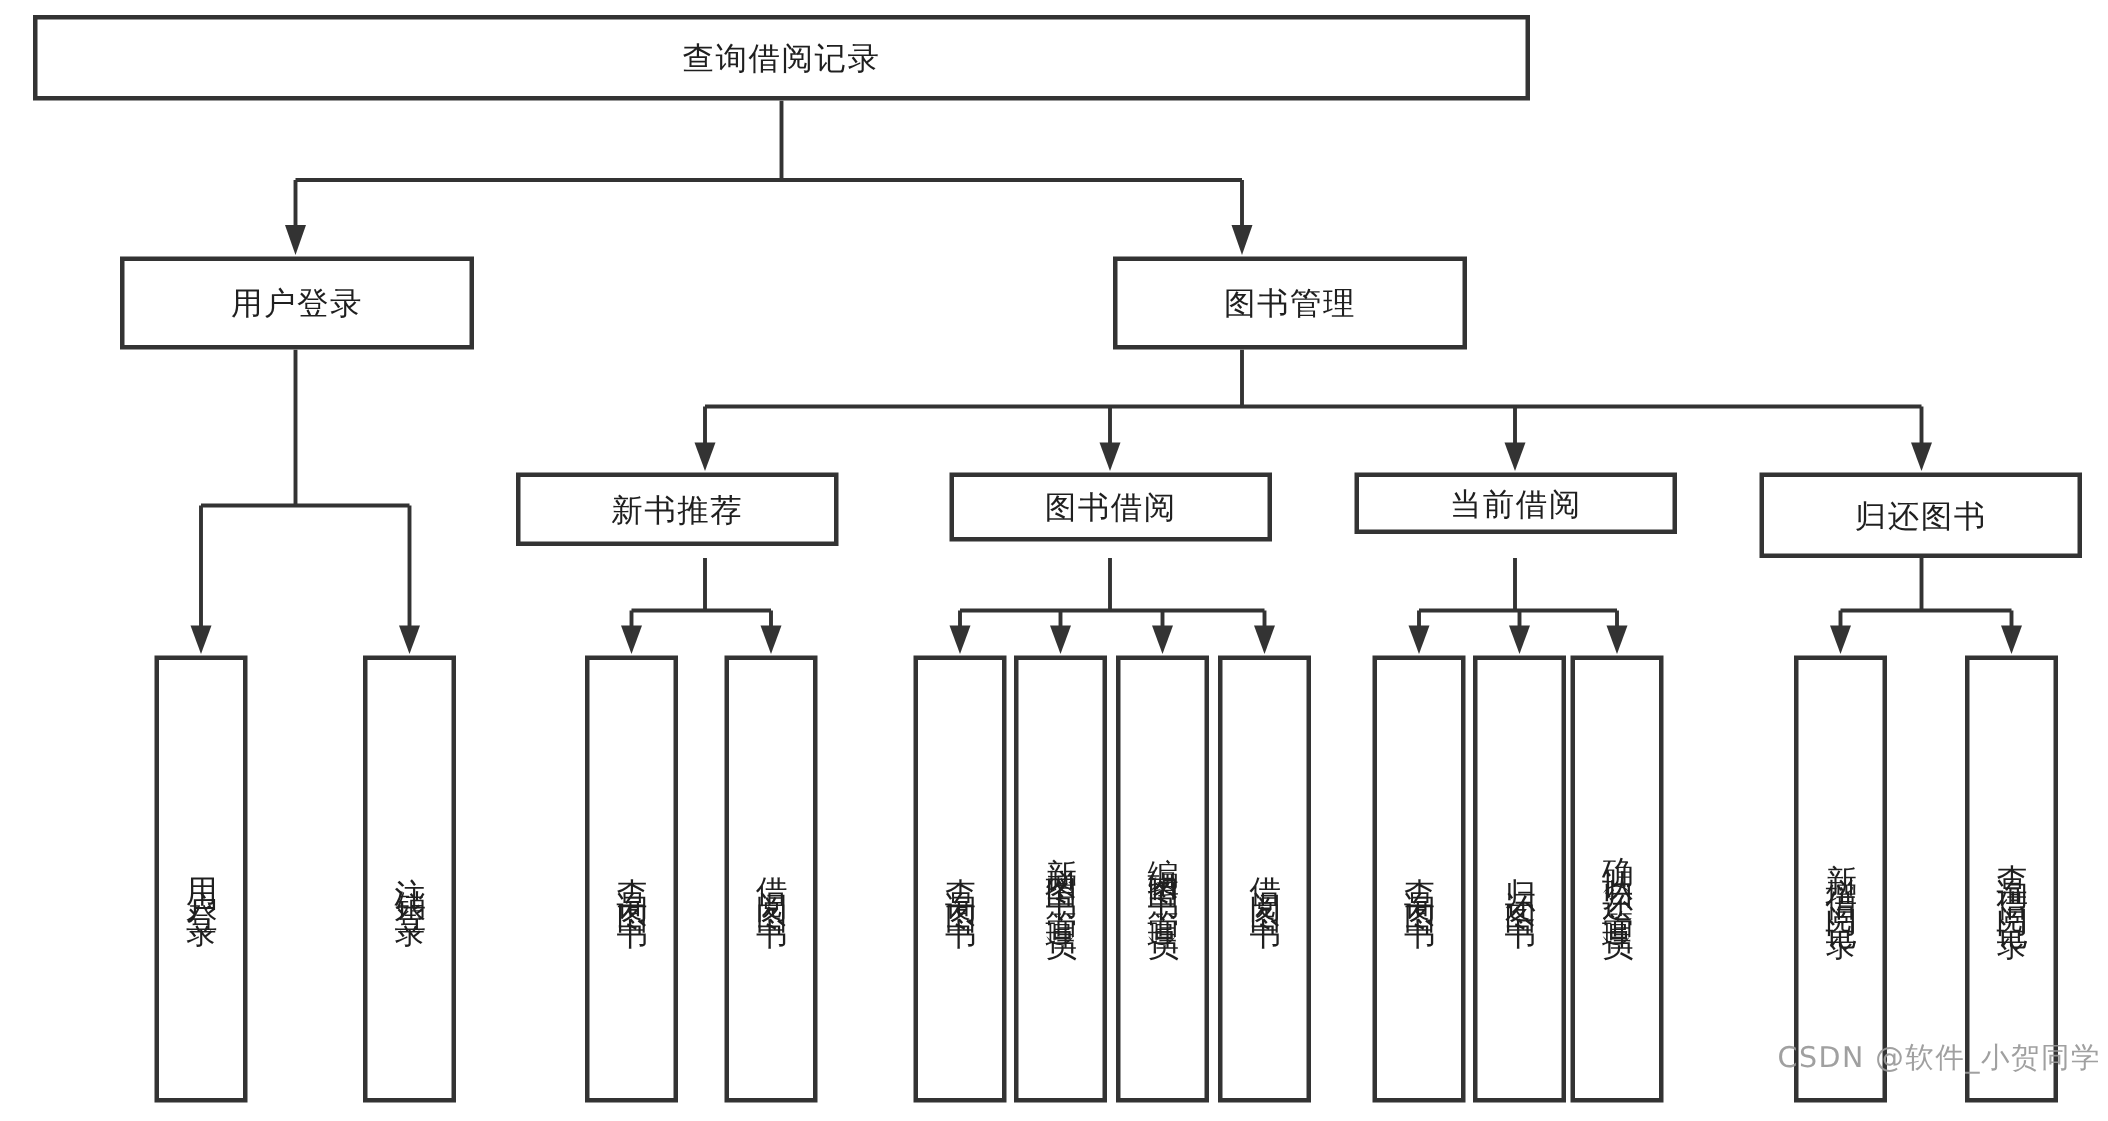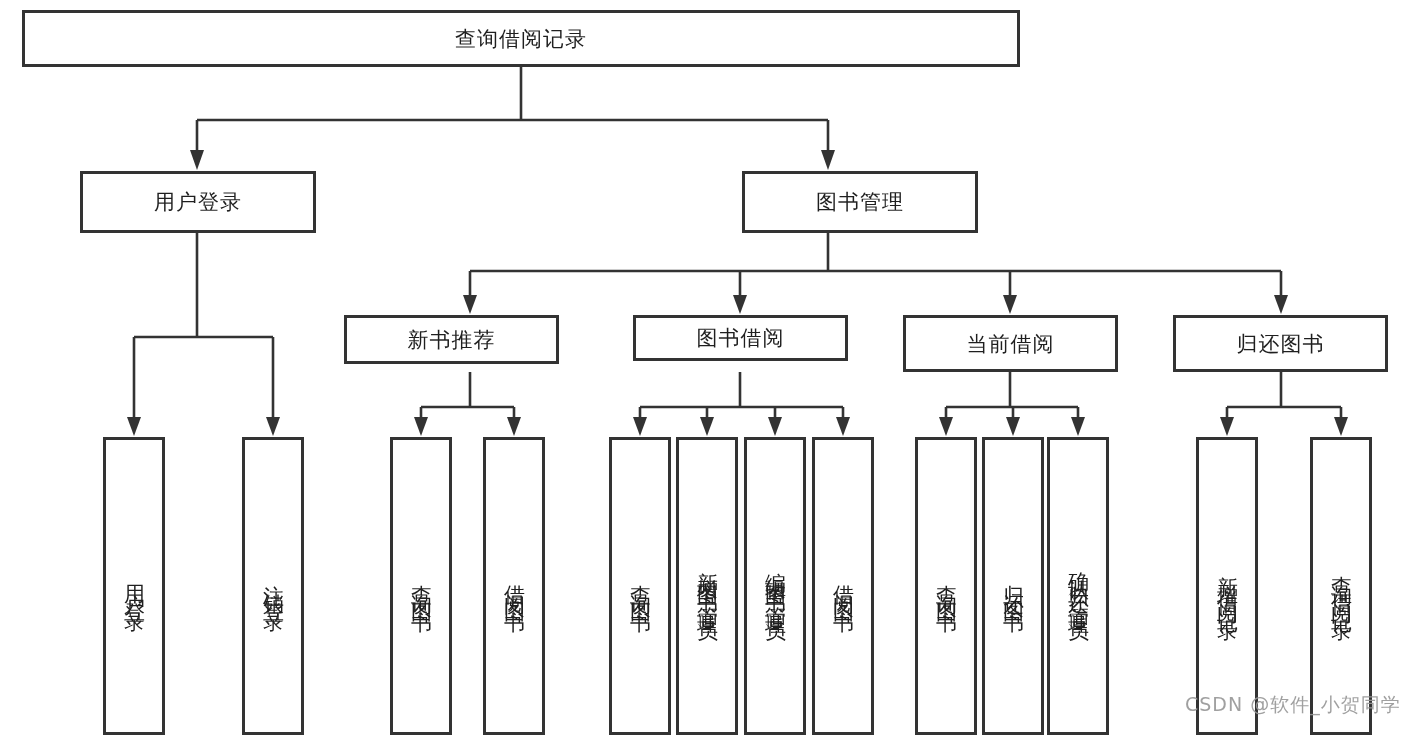--- a/index.html
+++ b/index.html
@@ -135,21 +135,21 @@
   <div class="box" style="left:710px; top:171px; width:236px; height:62px;margin-left:32px;">
     <span class="h-label">图书管理</span>
   </div>
 
   <div class="box" style="left:344px; top:315px; width:215px; height:49px;">
     <span class="h-label">新书推荐</span>
   </div>
   <div class="box" style="left:633px; top:315px; width:215px; height:46px;">
     <span class="h-label">图书借阅</span>
   </div>
-  <div class="box" style="left:903px; top:315px; width:215px; height:57px;justify-content:center;">
+  <div class="box" style="left:903px; top:315px; width:215px; height:41px;justify-content:center;">
     <span class="h-label">当前借阅</span>
   </div>
   <div class="box" style="left:1173px; top:315px; width:215px; height:57px;">
     <span class="h-label">归还图书</span>
   </div>
 
   <div class="box leaf" style="left:103px; top:437px; width:62px; height:298px;">
     <span class="v-label">用户登录</span>
   </div>
   <div class="box leaf" style="left:242px; top:437px; width:62px; height:298px;">

